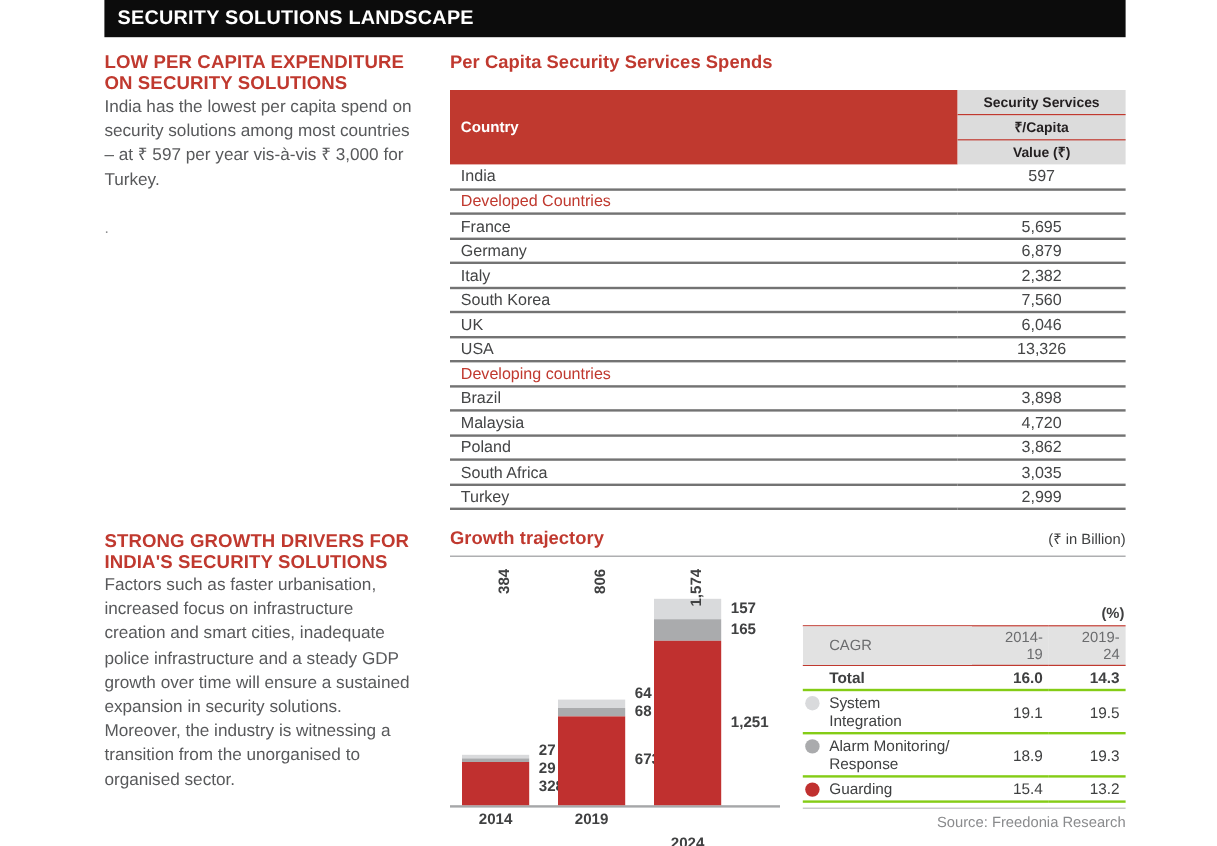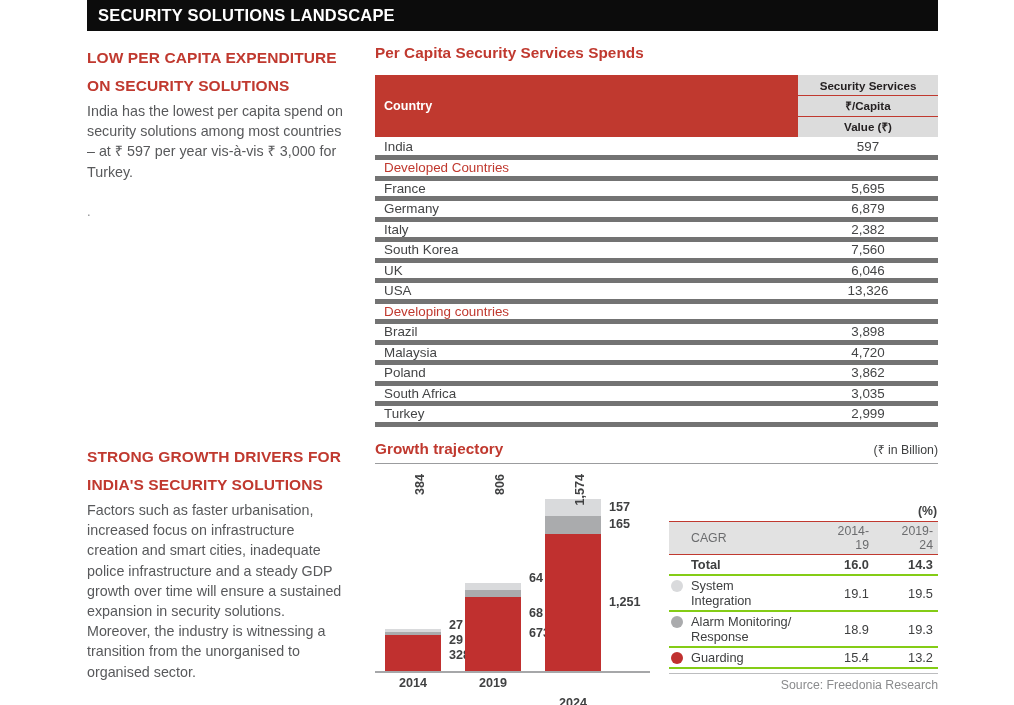--- a/index.html
+++ b/index.html
@@ -18,21 +18,21 @@
   }
   .titlebar .t {
     color: #ffffff; font-size: 16.5px; font-weight: bold;
     letter-spacing: .2px; padding-left: 11px;
   }
 
   
   .leftcol { position: absolute; left: 87px; width: 258px; }
   .kicker {
     color: #c0392f; font-size: 15.5px; font-weight: bold;
-    line-height: 28px; letter-spacing: .1px;
+    line-height: 17px; letter-spacing: .1px;
   }
   .body {
     color: #58595b; font-size: 14.3px; line-height: 20.2px;
     margin-top: 1px;
   }
   .dot-stray { color:#8d8e90; font-size:13px; margin-top:22px; }
 
   #left1 { top: 44px; }
   #left2 { top: 443px; }
 
@@ -56,21 +56,21 @@
   }
   .hd-right {
     background: #dcdcdc; color: #231f20; font-size: 11.6px; font-weight: bold;
     text-align: center; height: 20.6px; width: 140px;
     border-bottom: 1px solid #c0392f;
   }
   .hd-right.last { border-bottom: none; }
 
   tr.drow td {
     font-size: 13.4px; color: #444546; height: 20.5px;
-    border-bottom: 5px solid #737373;
+    border-bottom: 2px solid #737373;
   }
   tr.drow td.c1 { padding-left: 9px; text-align: left; }
   tr.drow td.c2 { text-align: center; }
   tr.drow.group td { color: #c0392f; }
   tr.drow.firstrow td { border-top: none; }
 
   
   #growth { top: 440px; }
   .gt-head { display: flex; justify-content: space-between; align-items: baseline; }
   .gt-unit { color: #3f4041; font-size: 12.3px; }
@@ -236,21 +236,21 @@
           <div class="seglab" style="left: 74px; top: 159px;">29</div>
           <div class="seglab" style="left: 74px; top: 174px;">328</div>
           <div class="bar" style="left: 90px; height: 88px;">
             <div class="seg lite" style="height: 7px; background: rgb(217, 218, 220);"></div>
             <div class="seg mid" style="height: 7px; background: rgb(170, 171, 173);"></div>
             <div class="seg red" style="height: 74px; background: rgb(192, 48, 47);"></div>
           </div>
           <div class="xlab" style="left: 81px;">2019</div>
           <div class="vtot" style="left: 125px; top: 0px; bottom: auto; transform-origin: left top; transform: rotate(-90deg) translate(-100%, -50%);">806</div>
           <div class="seglab" style="left: 154px; top: 97px;">64</div>
-          <div class="seglab" style="left: 154px; top: 112px; margin-top: 20px;">68</div>
+          <div class="seglab" style="left: 154px; top: 112px;">68</div>
           <div class="seglab" style="left: 154px; top: 152px;">673</div>
           <div class="bar" style="left: 170px; height: 172px;">
             <div class="seg lite" style="height: 17px; background: rgb(217, 218, 220);"></div>
             <div class="seg mid" style="height: 18px; background: rgb(170, 171, 173);"></div>
             <div class="seg red" style="height: 137px; background: rgb(192, 48, 47);"></div>
           </div>
           <div class="xlab" style="left: 161px; margin-top: 20px;">2024</div>
           <div class="vtot" style="left: 205px; top: 0px; bottom: auto; transform-origin: left top; transform: rotate(-90deg) translate(-100%, -50%);">1,574</div>
           <div class="seglab" style="left: 234px; top: 25.5px;">157</div>
           <div class="seglab" style="left: 234px; top: 43px;">165</div>

